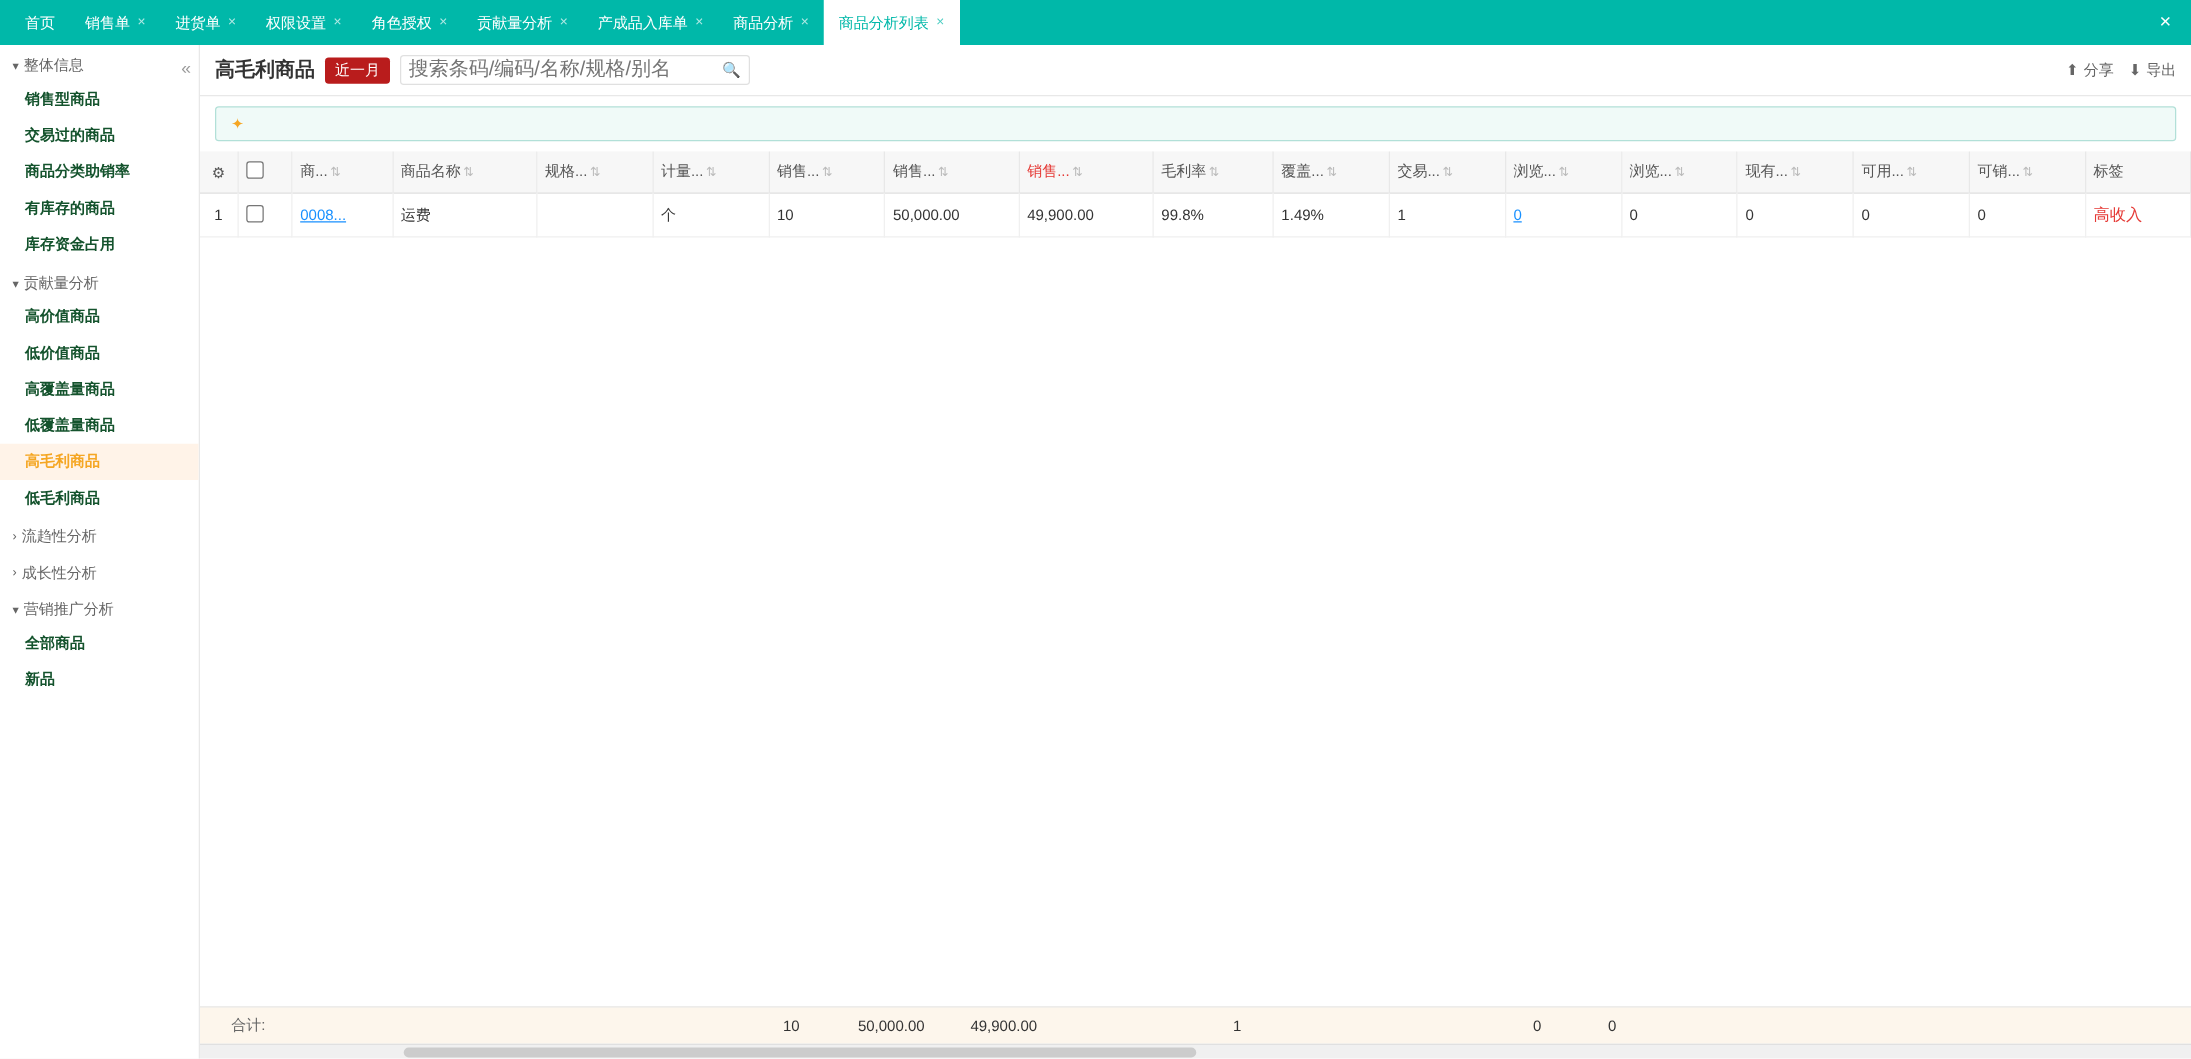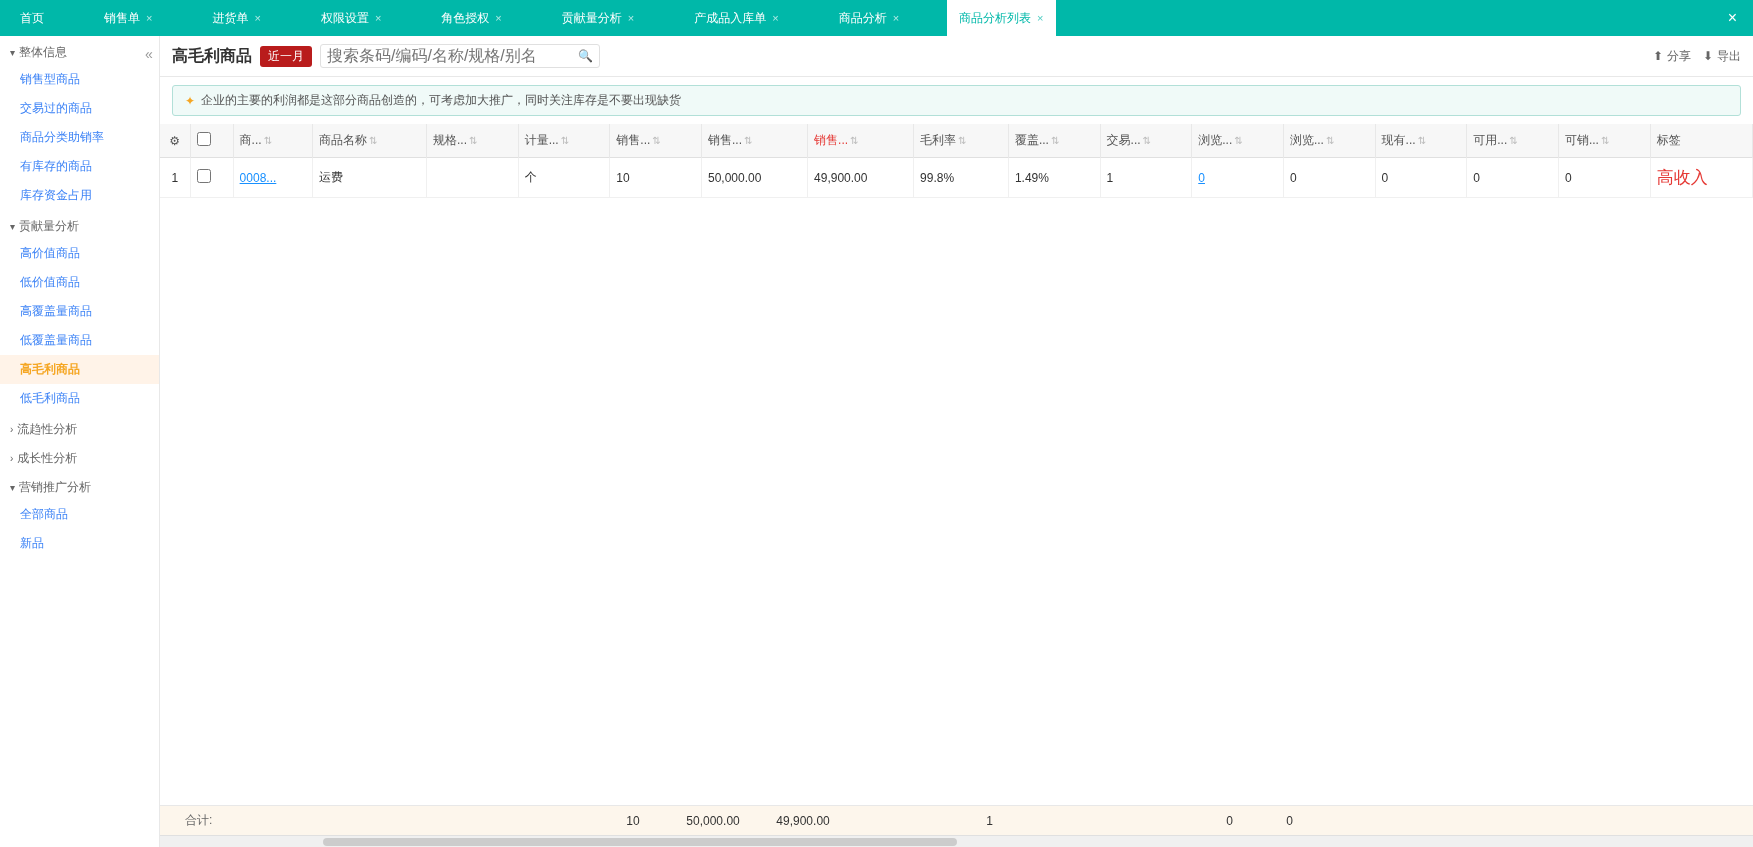--- a/index.html
+++ b/index.html
@@ -7,21 +7,20 @@
 
     
     .top-nav {
       background: #00b8a9;
       display: flex;
       align-items: center;
       height: 36px;
       padding: 0 8px;
       color: #fff;
       flex-shrink: 0;
-      gap: 36px;
     }
     .nav-item {
       padding: 0 12px;
       height: 36px;
       display: flex;
       align-items: center;
       cursor: pointer;
       white-space: nowrap;
       color: #fff;
       font-size: 13px;
@@ -63,23 +62,24 @@
       padding: 8px 10px 4px 10px;
       color: #666;
       font-size: 12px;
       display: flex;
       align-items: center;
       gap: 4px;
     }
     .sidebar-group-title .arrow { font-size: 10px; }
     .sidebar-item {
       padding: 6px 10px 6px 20px;
-      color: #3b82f6;
+      color: #14532d;
       cursor: pointer;
       font-size: 12px;
+      font-weight: bold;
     }
     .sidebar-item.active { background: #fff3e8; color: #f5a623; font-weight: bold; }
 
     
     .content-area {
       flex: 1;
       display: flex;
       flex-direction: column;
       background: #fff;
       overflow: hidden;
@@ -178,21 +178,21 @@
       position: relative;
     }
     table th .sort-icon { color: #bbb; font-size: 10px; margin-left: 2px; }
     table td {
       padding: 8px 6px;
       color: #333;
       border-right: 1px solid #f0f0f0;
       border-bottom: 1px solid #f0f0f0;
       white-space: nowrap;
     }
-    .tag-high { color: #e53935; font-size: 17px; }
+    .tag-high { color: #e53935; font-size: 13px; }
     .link-0 { color: #1890ff; text-decoration: underline; cursor: pointer; }
 
     
     .footer-total {
       background: #fdf6ec;
       border-top: 1px solid #e8e8e8;
       display: flex;
       align-items: center;
       padding: 6px 25px;
       font-size: 12px;
@@ -364,21 +364,20 @@
           </div>
           <div class="action-btn">
             <span>⬇</span>
             <span>导出</span>
           </div>
         </div>
       </div>
 
       <div class="info-banner">
         <span class="info-icon">✦</span>
-        <span>企业的主要的利润都是这部分商品创造的，可考虑加大推广，同时关注库存是不要出现缺货</span>
       </div>
 
       <div class="table-wrapper">
         <table>
           <thead>
             <tr>
               <th class="settings-col">⚙</th>
               <th><input type="checkbox" class="cb" style=""></th>
               <th><span>商...</span><span class="sort-icon">⇅</span></th>
               <th><span>商品名称</span><span class="sort-icon">⇅</span></th>

